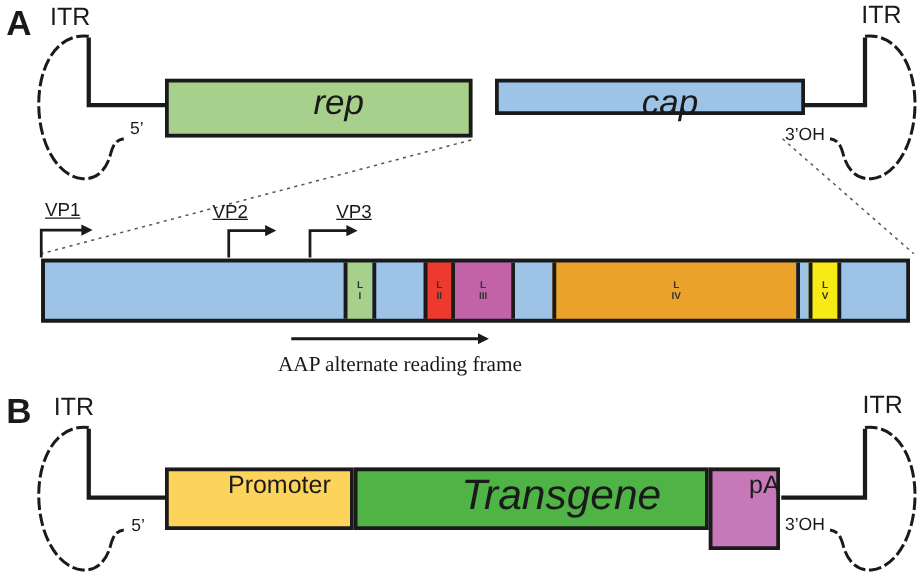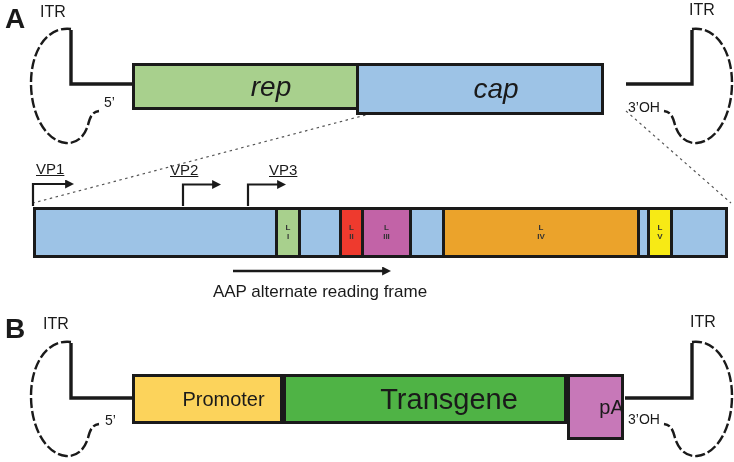--- a/index.html
+++ b/index.html
@@ -15,30 +15,30 @@
     --ink:#1a1a1a;
   }
   html,body{margin:0;padding:0;background:#ffffff;}
   #fig{
     position:relative;width:734px;height:462px;background:#ffffff;overflow:hidden;
     font-family:"Liberation Sans", sans-serif;color:var(--ink);
   }
   #lines{position:absolute;left:0;top:0;width:734px;height:462px;}
   .abs{position:absolute;}
   .panel-letter{font-size:28px;font-weight:bold;line-height:1;}
-  .itr-label{font-size:16px;line-height:1;}
+  .itr-label{font-size:20px;line-height:1;}
   .end-label{font-size:14px;line-height:1;}
   .vp-label{font-size:15px;line-height:1;text-decoration:underline;}
   .gene-box{
     box-sizing:border-box;border:3px solid var(--ink);
-    display:flex;align-items:center;justify-content:center;padding-left:32px;
+    display:flex;justify-content:center;padding-left:32px;
   }
   .gene-box .g-italic{font-style:italic;font-size:28px;}
   .b-box-text{font-size:20px;}
-  .b-box-italic{font-size:29px;margin-left:16px;}
+  .b-box-italic{font-style:italic;font-size:34px;margin-left:16px;}
   #bar{
     position:absolute;left:33px;top:207px;width:695px;height:51px;
     box-sizing:border-box;border:3px solid var(--ink);background:var(--ink);
     display:flex;
   }
   .seg{height:100%;flex:0 0 auto;display:flex;flex-direction:column;
        align-items:center;justify-content:center;}
   .seg + .seg{border-left:3px solid var(--ink);}
   .seg span{font-size:8px;line-height:8.5px;font-weight:600;color:#333;}
   #aap-text{font-size:17px;text-align:center;line-height:1.1;}
@@ -81,21 +81,21 @@
 
   <div class="abs itr-label" style="left:40px;top:4px;">ITR</div>
   <div class="abs itr-label" style="left:689px;top:2px;">ITR</div>
 
   <div class="abs end-label" style="left:104px;top:95px;">5’</div>
   <div class="abs end-label" style="left:628px;top:100px;">3’OH</div>
 
   <div class="abs gene-box" style="left:132px;top:63px;width:246px;height:47px;background:var(--rep-green);">
     <span class="g-italic">rep</span>
   </div>
-  <div class="abs gene-box" style="left:356px;top:63px;width:248px;height:52px;background:var(--cap-blue);">
+  <div class="abs gene-box" style="left:396px;top:63px;width:248px;height:29px;background:var(--cap-blue);">
     <span class="g-italic">cap</span>
   </div>
 
   <div class="abs vp-label" style="left:36px;top:161px;">VP1</div>
   <div class="abs vp-label" style="left:170px;top:162px;">VP2</div>
   <div class="abs vp-label" style="left:269px;top:162px;">VP3</div>
 
   <div id="bar">
     <div class="seg" style="width:239px;background:var(--cap-blue);"></div>
     <div class="seg" style="width:20px;background:var(--rep-green);">
@@ -117,21 +117,21 @@
       <span>IV</span>
     </div>
     <div class="seg" style="width:7px;background:var(--cap-blue);"></div>
     <div class="seg" style="width:20px;background:var(--vr5-yellow);">
       <span>L</span>
       <span>V</span>
     </div>
     <div class="seg" style="width:52px;background:var(--cap-blue);"></div>
   </div>
 
-  <div class="abs" id="aap-text" style="left:200px;top:283px;width:240px;">AAP alternate reading frame</div>
+  <div class="abs" id="aap-text" style="left:200px;top:283px;width:240px;font-family:Liberation Serif, serif;">AAP alternate reading frame</div>
 
   <div class="abs panel-letter" style="left:5px;top:315px;">B</div>
 
   <div class="abs itr-label" style="left:43px;top:316px;">ITR</div>
   <div class="abs itr-label" style="left:690px;top:314px;">ITR</div>
 
   <div class="abs end-label" style="left:105px;top:413px;">5’</div>
   <div class="abs end-label" style="left:628px;top:412px;">3’OH</div>
 
   <div class="abs gene-box" style="left:132px;top:374px;width:151px;height:50px;background:var(--promoter-yellow);">

